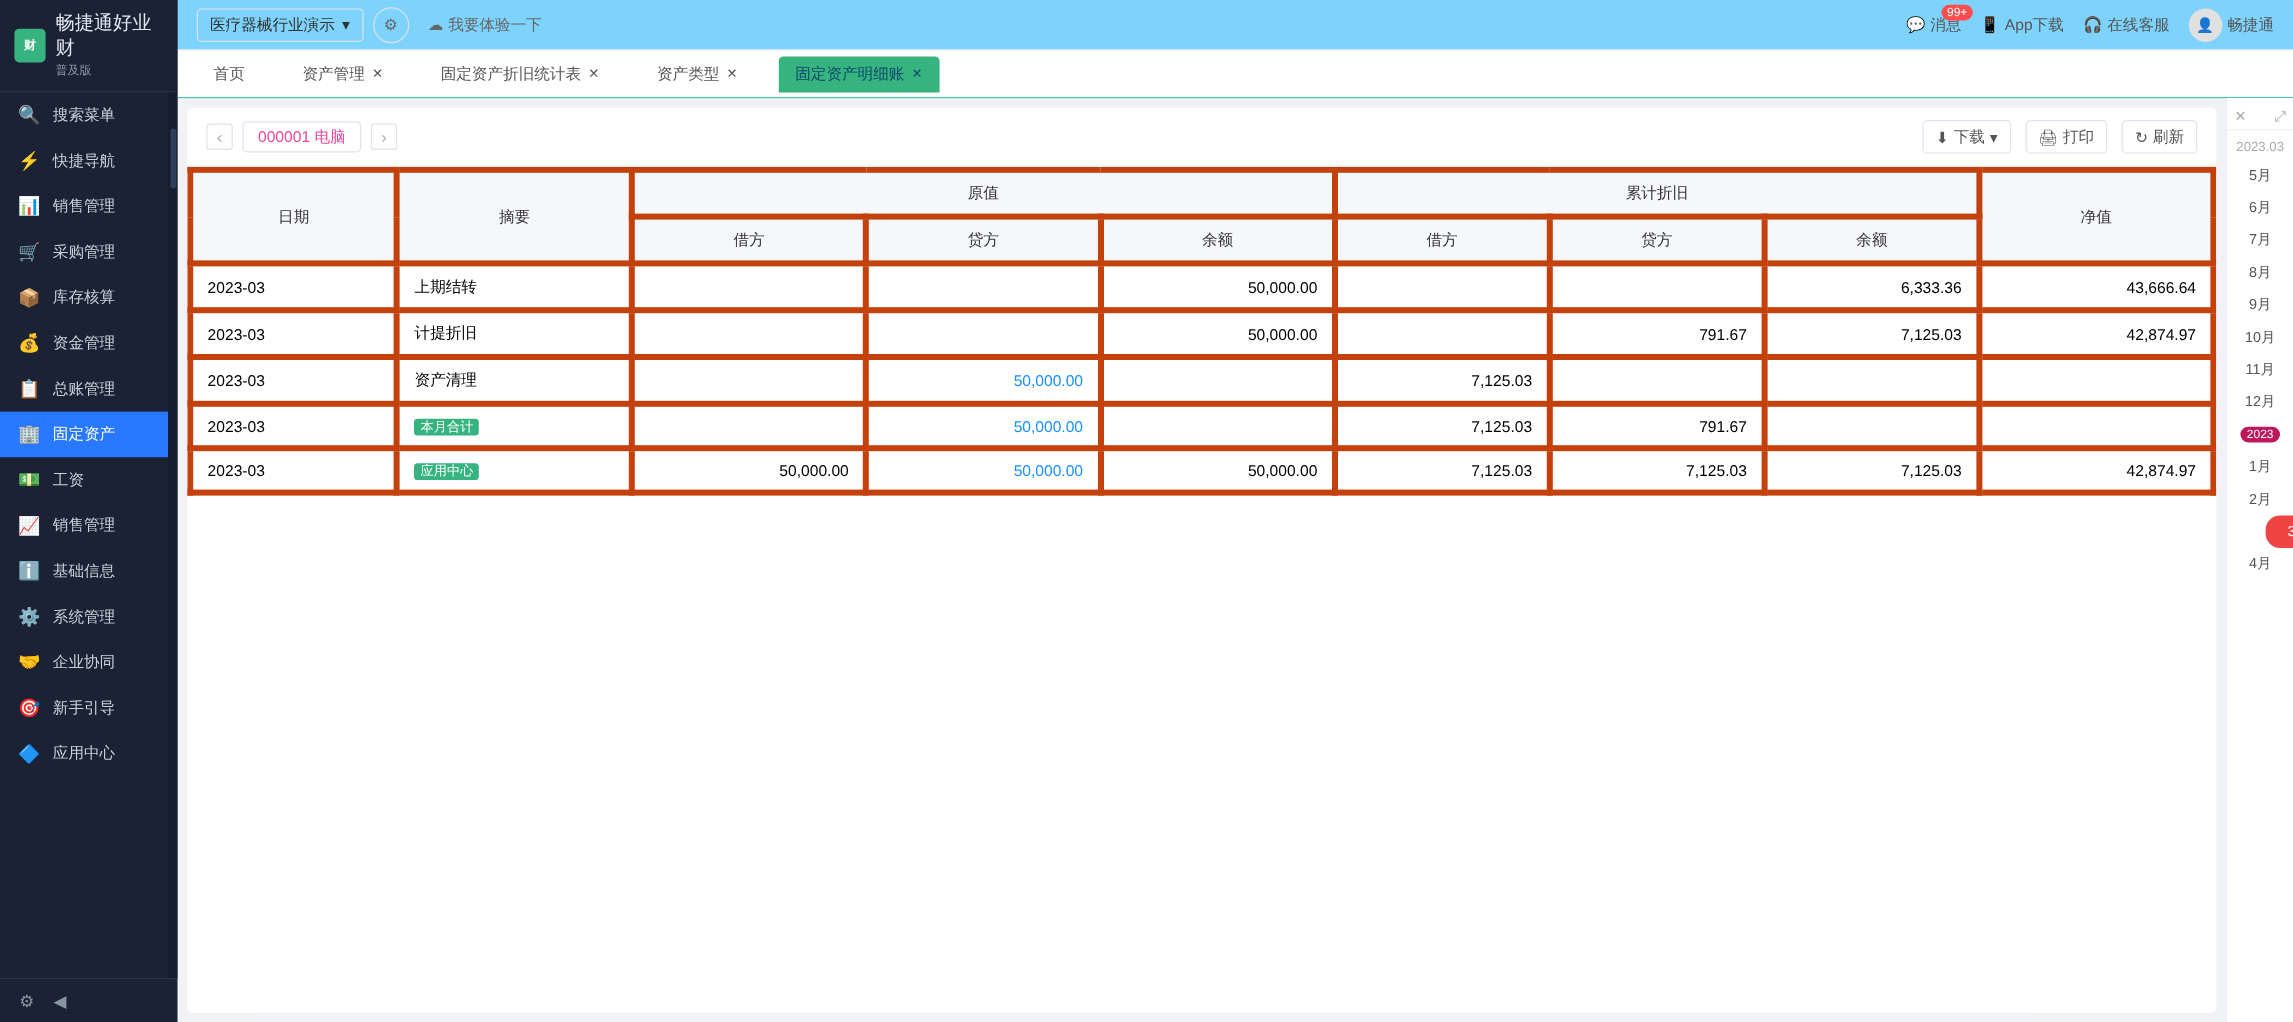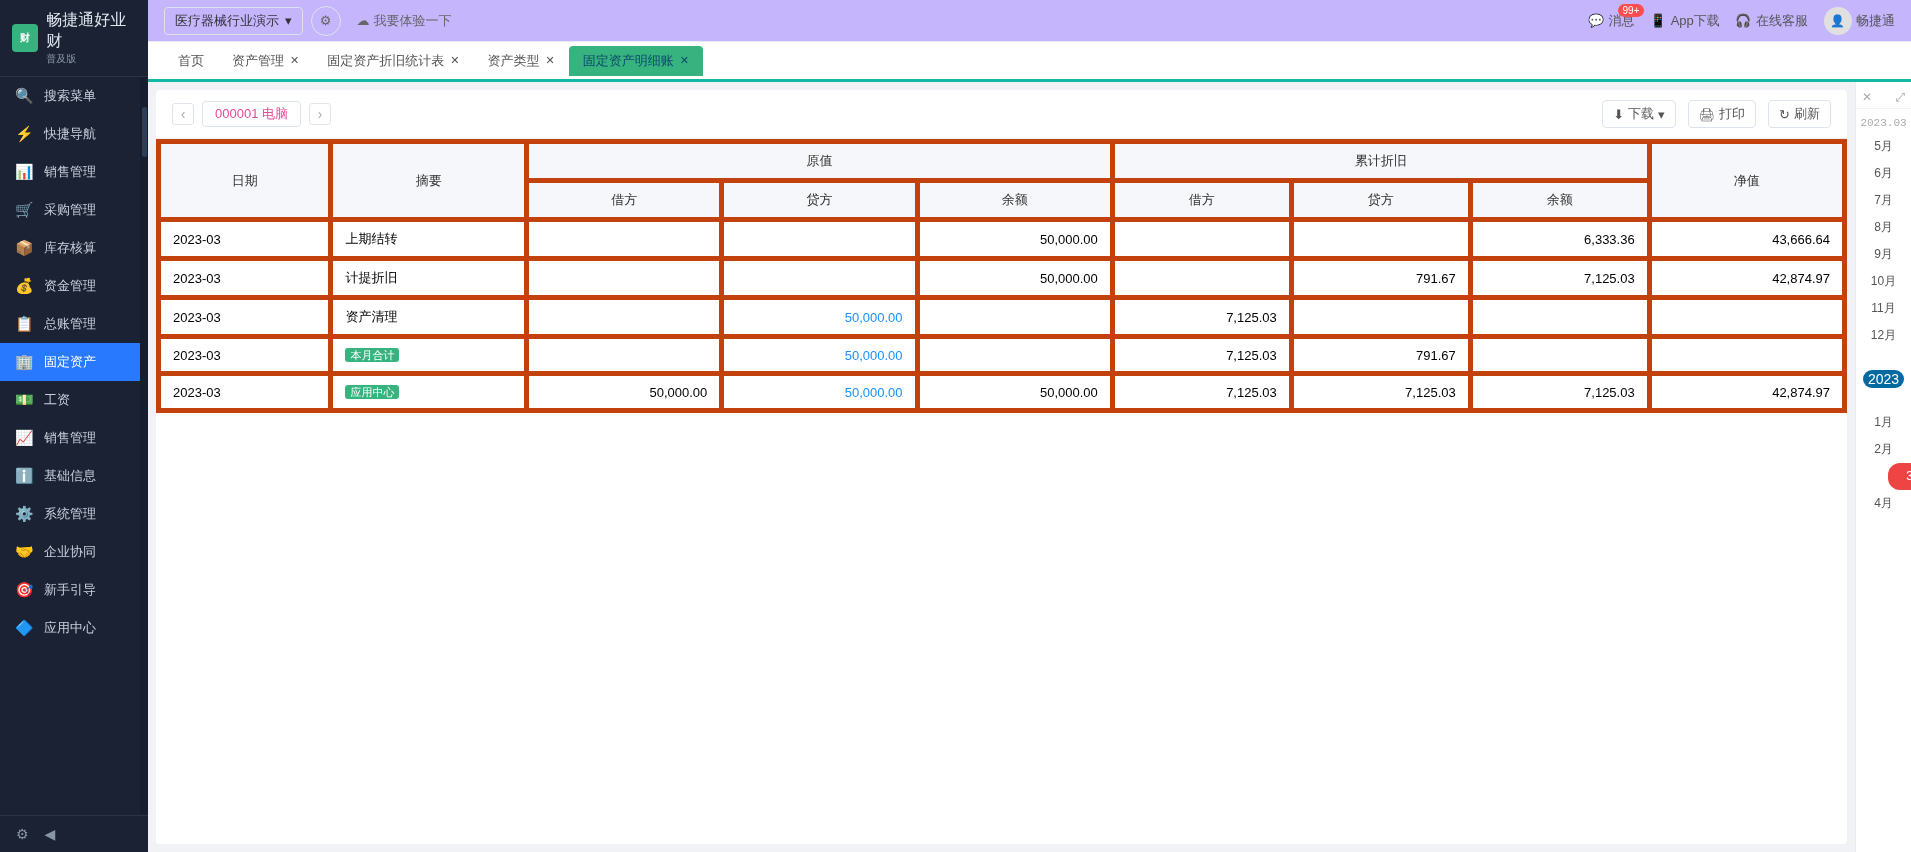--- a/index.html
+++ b/index.html
@@ -56,21 +56,21 @@
     
     .main-content {
       flex: 1;
       display: flex;
       flex-direction: column;
       overflow: hidden;
     }
 
     
     .topbar {
-      background: #c4b5fd;
+      background: #7dd3fc;
       height: 42px;
       display: flex;
       align-items: center;
       padding: 0 16px;
       border-bottom: 1px solid #e8edf2;
       gap: 8px;
     }
     .topbar-company {
       display: flex; align-items: center; gap: 6px;
       font-size: 13px; color: #333; cursor: pointer;
@@ -106,22 +106,22 @@
       display: flex; align-items: center; justify-content: center;
       font-size: 12px; color: #666;
     }
 
     
     .tabs-bar {
       background: white;
       display: flex;
       align-items: center;
       padding: 0 16px;
-      border-bottom: 3px solid #14b8a6;
-      gap: 0;
+      border-bottom: 1px solid #14b8a6;
+      gap: 20px;
       height: 40px;
     }
     .tab {
       display: flex; align-items: center; gap: 4px;
       padding: 6px 14px;
       font-size: 13px; color: #555; cursor: pointer;
       border-radius: 4px 4px 0 0;
       white-space: nowrap;
     }
     .tab.active {
@@ -229,25 +229,25 @@
     .timeline-item {
       width: 100%; text-align: center;
       padding: 5px 2px;
       cursor: pointer;
       color: #555;
     }
     .timeline-item.active {
       background: #ef4444; color: white; border-radius: 12px; margin-left: 32px;
     }
     .timeline-year {
-      font-size: 11px; color: #aaa; padding: 4px 2px; text-align: center; font-family: Liberation Mono, monospace;
+      font-size: 11px; color: #aaa; padding: 4px 2px; text-align: center;
     }
     .timeline-badge {
-      background: #0369a1; color: white; border-radius: 10px;
-      font-size: 14px; padding: 1px 5px; margin: 16px auto; display: inline-block;
+      background: #be185d; color: white; border-radius: 10px;
+      font-size: 10px; padding: 1px 5px; margin: 2px auto; display: inline-block;
     }
   </style>
 </head>
 <body>
 
 <div class="sidebar">
   <div class="sidebar-logo">
     <div class="sidebar-logo-icon">财</div>
     <div>
       <div class="sidebar-logo-text">畅捷通好业财</div>

